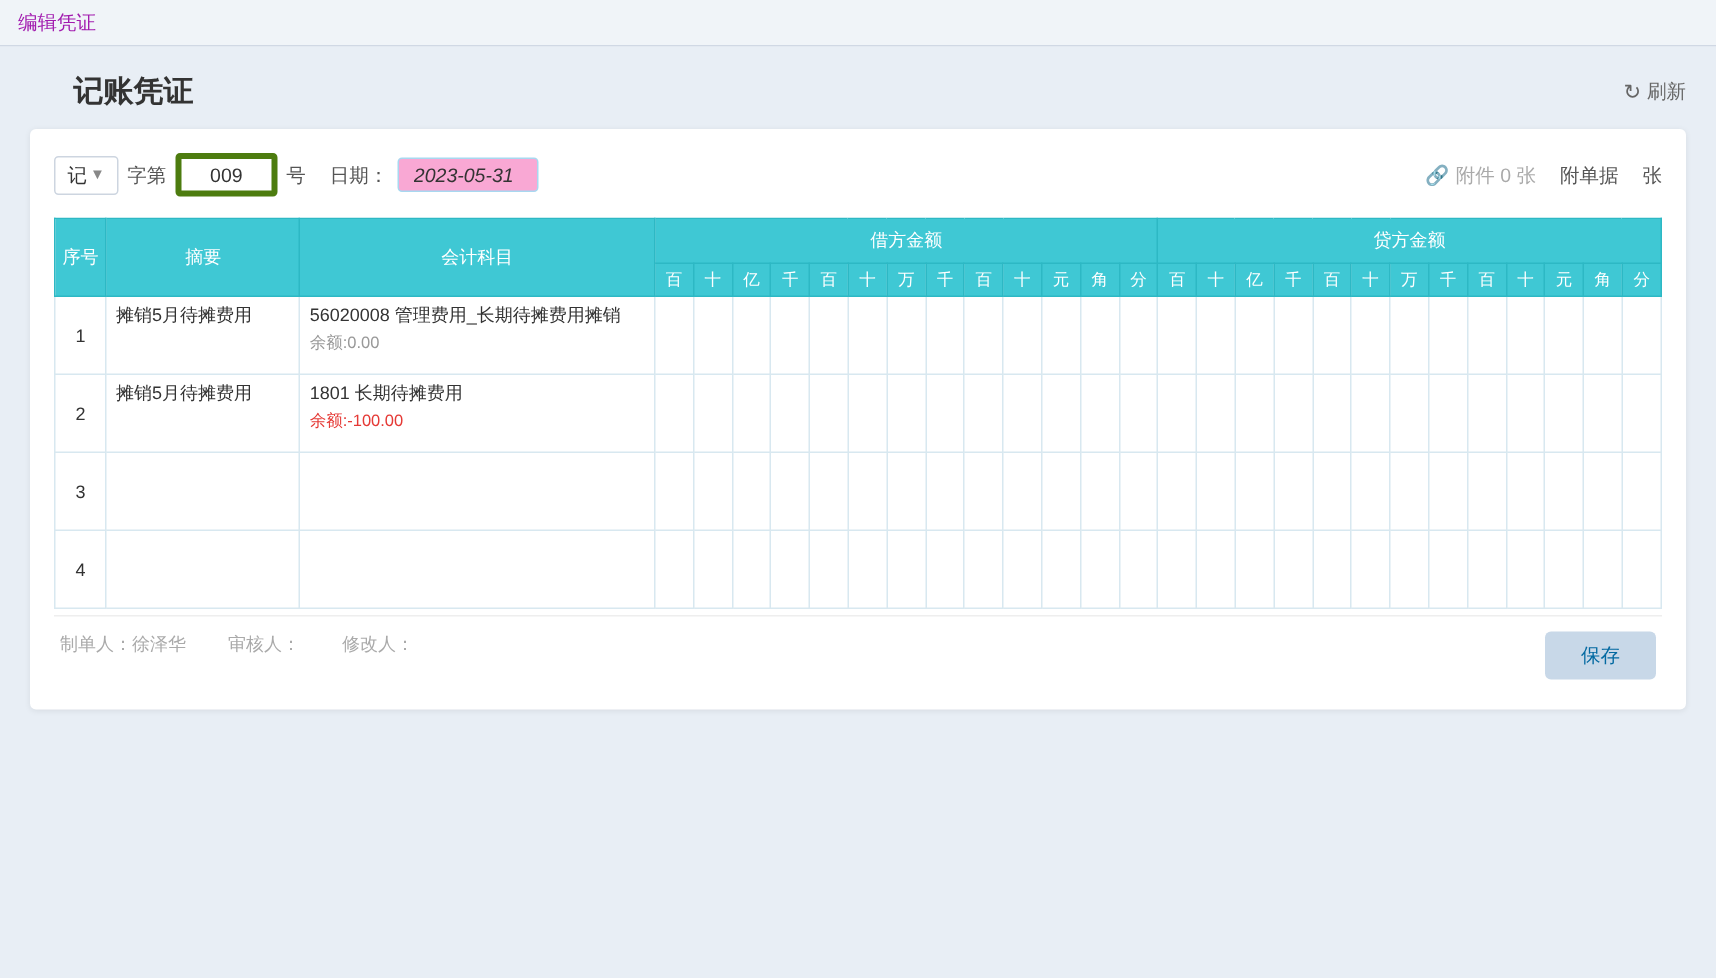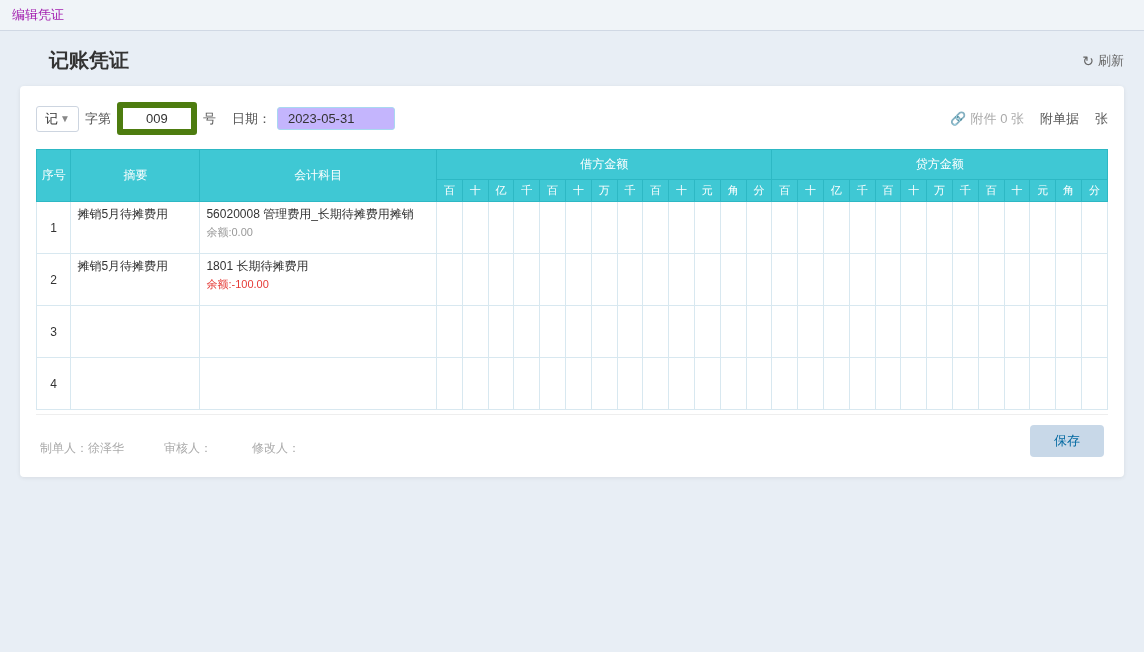--- a/index.html
+++ b/index.html
@@ -73,36 +73,37 @@
       gap: 2px;
       border: 1px solid #cdd5e0;
       border-radius: 3px;
       padding: 3px 8px;
       background: #fff;
       cursor: pointer;
       font-size: 13px;
       color: #333;
     }
     .form-input {
-      border: 6px solid #4d7c0f;
+      border: 4px solid #4d7c0f;
       border-radius: 3px;
       padding: 3px 8px;
       font-size: 13px;
       color: #333;
-      width: 80px;
+      width: 68px;
       text-align: center;
     }
     .form-input-date {
       border: 1px solid #a8d8f0;
       border-radius: 3px;
       padding: 3px 10px;
       font-size: 13px;
       color: #333;
-      width: 118px;
-      background: #c4b5fd;
+      width: 94px;
+      background: #f9a8d4;
+      font-style: italic;
     }
     .attachment-area {
       margin-left: auto;
       display: flex;
       align-items: center;
       gap: 16px;
       color: #666;
       font-size: 13px;
     }
     .attach-link {
@@ -168,22 +169,22 @@
     }
     .total-row {
       padding: 10px 4px;
       font-size: 13px;
       font-weight: bold;
       color: #333;
       border-top: 2px solid #d8e8f0;
     }
     .footer-row {
       display: flex;
-      align-items: flex-end;
-      gap: 40px;
+      align-items: flex-start;
+      gap: 28px;
       padding: 10px 4px 4px 4px;
       color: #aaa;
       font-size: 12px;
       border-top: 1px solid #eee;
       margin-top: 4px;
     }
     .save-btn {
       margin-left: auto;
       background: #c8d8e8;
       color: #0369a1;

